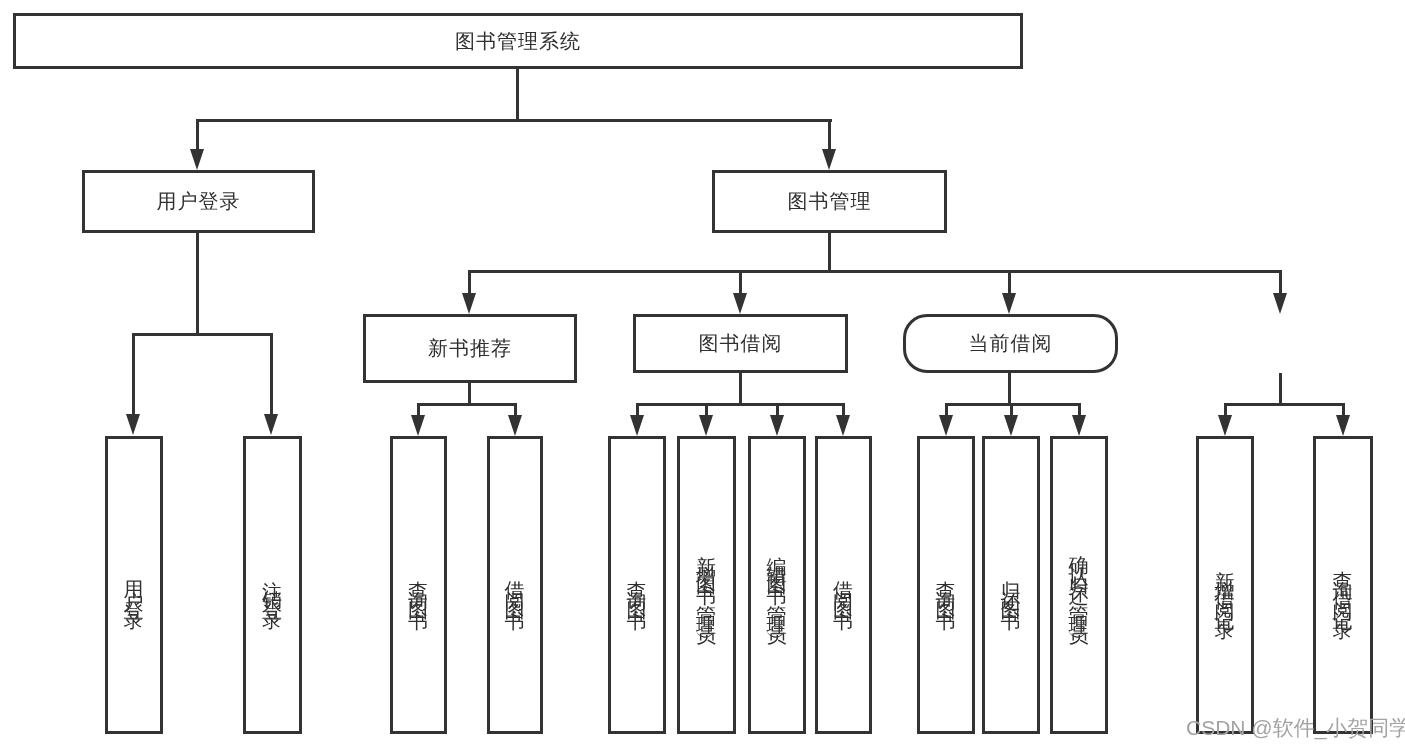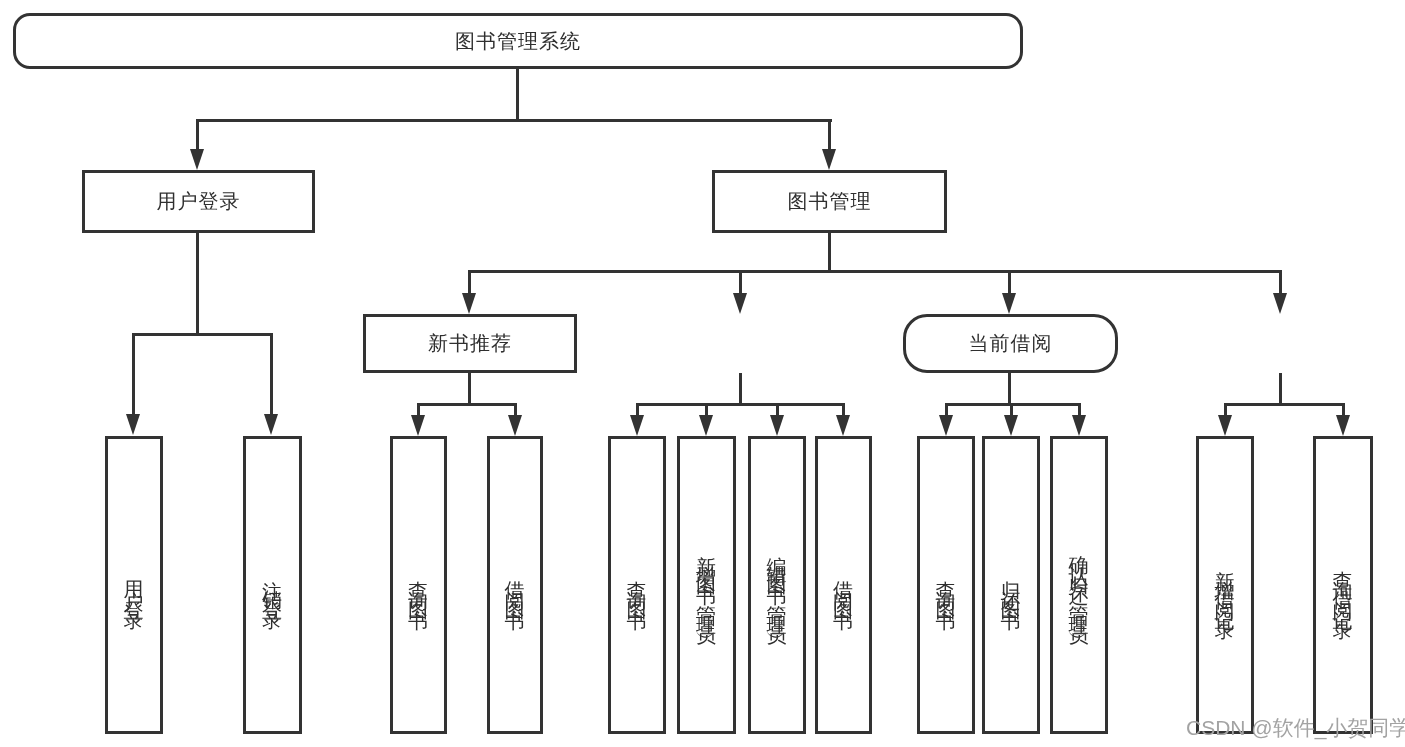--- a/index.html
+++ b/index.html
@@ -93,33 +93,36 @@
   <div class="vline" style="left:1078px; top:403px; height:13px;"></div>
   <div class="arrow" style="left:1072px; top:415px;"></div>
 
   <div class="vline" style="left:1279px; top:373px; height:33px;"></div>
   <div class="hline" style="left:1224px; top:403px; width:121px;"></div>
   <div class="vline" style="left:1224px; top:403px; height:13px;"></div>
   <div class="arrow" style="left:1218px; top:415px;"></div>
   <div class="vline" style="left:1342px; top:403px; height:13px;"></div>
   <div class="arrow" style="left:1336px; top:415px;"></div>
 
-  <div class="node" style="left:13px; top:13px; width:1010px; height:56px;border-radius:17px;">
+  <div class="node" style="left:13px; top:13px; width:1010px; height:56px;">
     <span>图书管理系统</span>
   </div>
 
   <div class="node" style="left:82px; top:170px; width:233px; height:63px;">
     <span>用户登录</span>
   </div>
   <div class="node" style="left:712px; top:170px; width:235px; height:63px;">
     <span>图书管理</span>
   </div>
 
-  <div class="node" style="left:363px; top:314px; width:214px; height:59px;">
+  <div class="node" style="left:363px; top:314px; width:214px; height:69px;">
     <span>新书推荐</span>
+  </div>
+  <div class="node" style="left:633px; top:314px; width:215px; height:59px;">
+    <span>图书借阅</span>
   </div>
   <div class="node" style="left:903px; top:314px; width:215px; height:59px;border-radius:24px;">
     <span>当前借阅</span>
   </div>
 
   <div class="node" style="left:105px; top:436px; width:58px; height:298px;">
     <span class="vtext">用户登录</span>
   </div>
   <div class="node" style="left:243px; top:436px; width:59px; height:298px;">
     <span class="vtext">注销登录</span>

